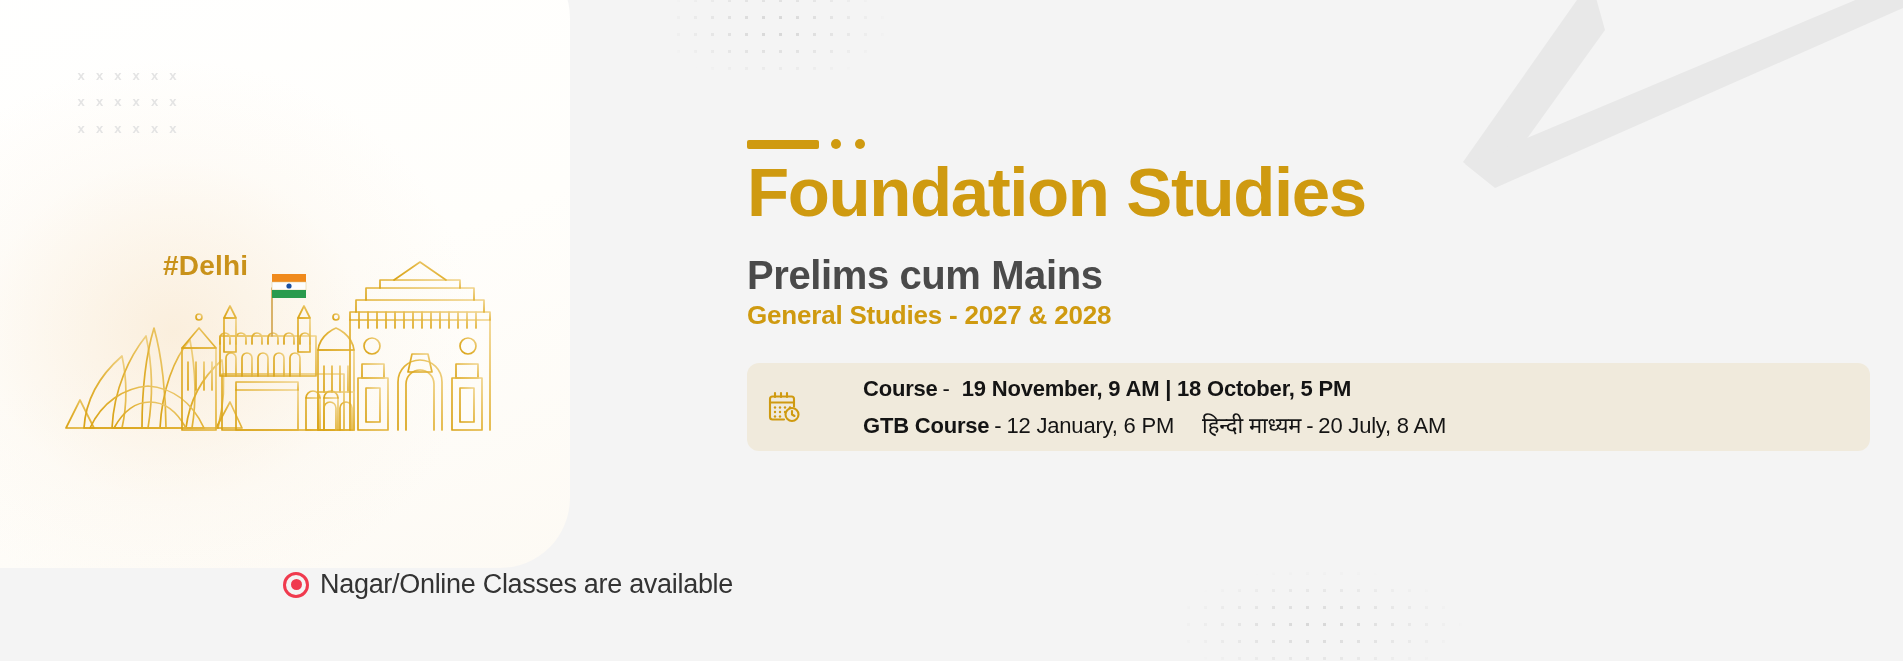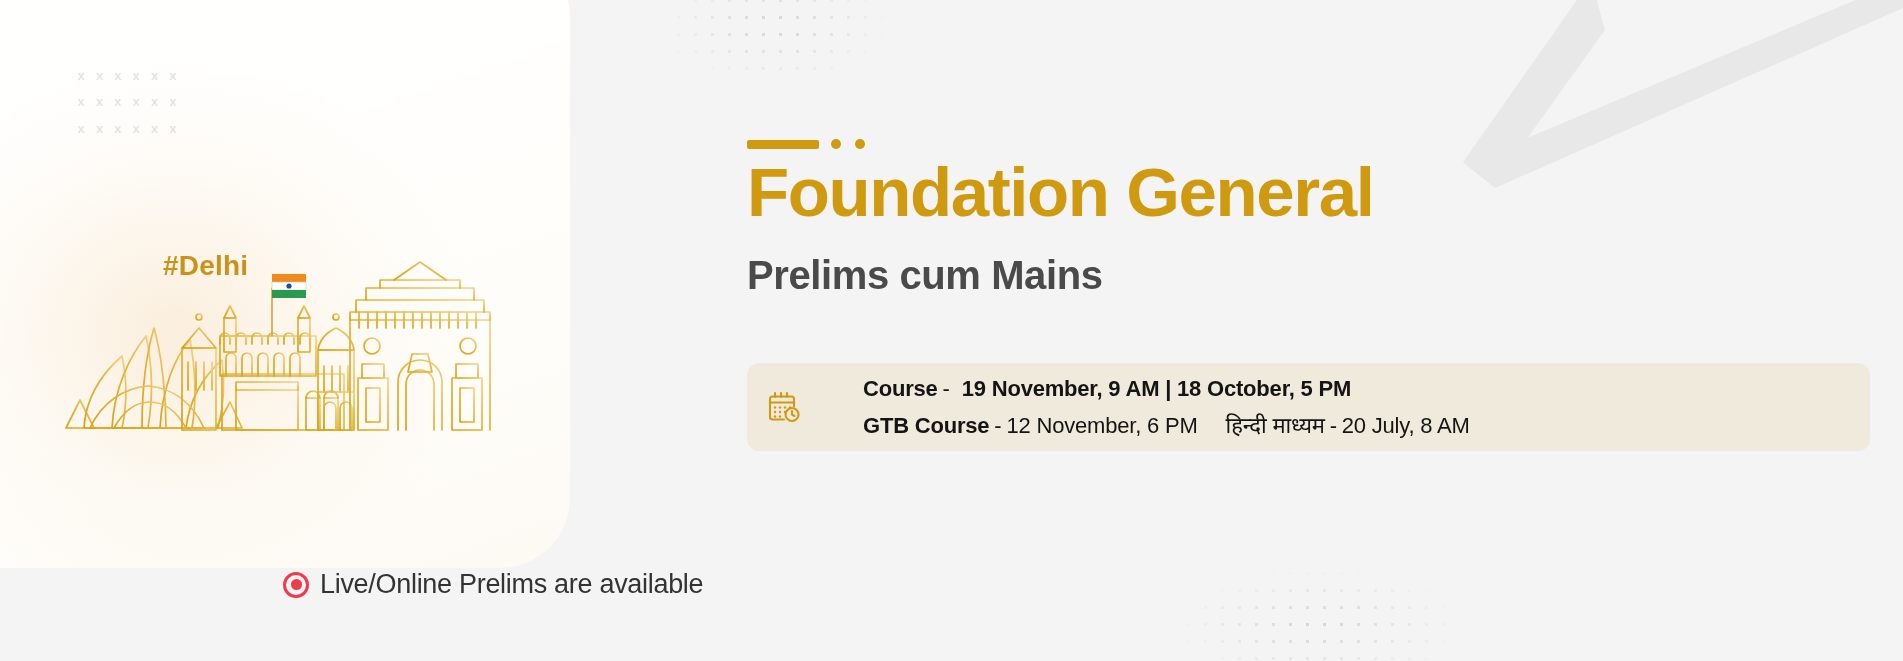--- a/index.html
+++ b/index.html
@@ -290,22 +290,23 @@
   </svg>
 
   <div class="content">
 
     <div class="eyebrow">
       <span class="bar"></span>
       <span class="dot"></span>
       <span class="dot"></span>
     </div>
 
-    <h1 class="title">Foundation General</h1>
+    <h1 class="title">Foundation Studies</h1>
     <h2 class="subtitle">Prelims cum Mains</h2>
+    <div class="tagline">General Studies - 2027 &amp; 2028</div>
 
     <div class="sched">
       <svg class="cal-icon" viewBox="0 0 34 34">
         <g fill="none" stroke="#cf9a10" stroke-width="2.1" stroke-linecap="round" stroke-linejoin="round">
           <path d="M27 16.5 L27 9 a2.5 2.5 0 0 0 -2.5 -2.5 L5.5 6.5 A2.5 2.5 0 0 0 3 9 L3 27 a2.5 2.5 0 0 0 2.5 2.5 L17 29.5"></path>
           <path d="M3 12.5 L27 12.5"></path>
           <path d="M8 7 L8 3 M14 7 L14 3 M20 7 L20 3"></path>
           <circle cx="25" cy="24.5" r="6.5"></circle>
           <path d="M25 21 L25 24.5 L27.5 26"></path>
         </g>
@@ -324,30 +325,30 @@
 
       <div class="sched-lines">
         <div class="sched-row r1">
           <span class="city">Course</span>
           <span class="dash">-</span>
           <span class="val">19 November, 9 AM | 18 October, 5 PM</span>
         </div>
         <div class="sched-row r2">
           <span class="city">GTB Course</span>
           <span class="dash">-</span>
-          <span class="val">12 November, 6 PM</span>
+          <span class="val">12 January, 6 PM</span>
           <span class="gap"></span>
           <span class="hindi">हिन्दी माध्यम</span>
           <span class="dash">-</span>
           <span class="val">20 July, 8 AM</span>
         </div>
       </div>
     </div>
   </div>
 
   <div class="live">
     <span class="live-dot">
         <i></i>
       </span>
-    <span class="live-text">Live/Online Prelims are available</span>
+    <span class="live-text">Nagar/Online Classes are available</span>
   </div>
 
 </div>
 
 </body></html>

